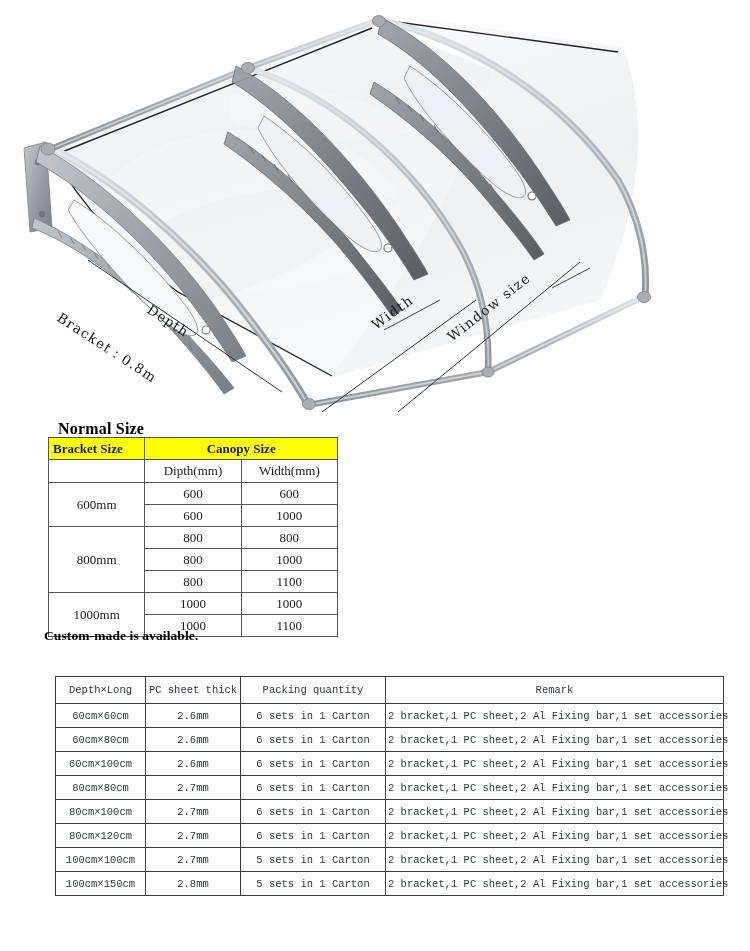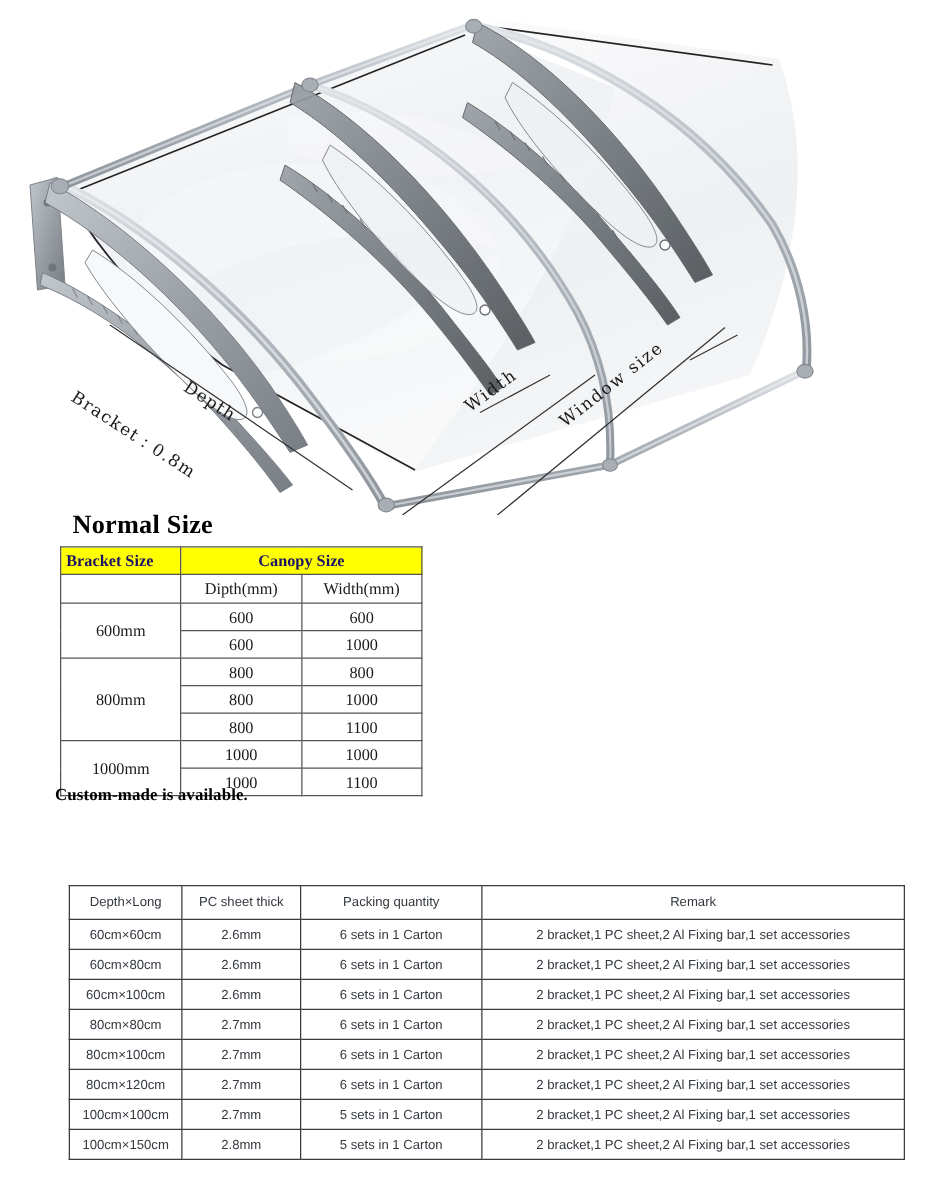--- a/index.html
+++ b/index.html
@@ -26,22 +26,22 @@
 
   
   .section-heading {
     position: absolute;
     font-family: "Liberation Serif", serif;
     font-weight: bold;
     color: #000000;
     white-space: nowrap;
   }
   #normal-size-heading {
-    left: 58px; top: 407px;
-    font-size: 21px;
+    left: 58px; top: 420px;
+    font-size: 16px;
     letter-spacing: 0.2px;
   }
   #custom-made-note {
     left: 44px; top: 628px;
     font-size: 13.5px;
     font-family: "Liberation Serif", serif;
     font-weight: bold;
     letter-spacing: 0.1px;
   }
 
@@ -88,24 +88,24 @@
     font-size: 13px;
   }
   #normal-size-table .group-cell {
     font-size: 13px;
     margin-top: 33px;
   }
 
   
   #packing-table {
     position: absolute;
-    left: 55px; top: 708px;
+    left: 55px; top: 676px;
     width: 648px;
     border-collapse: collapse;
-    font-family: Liberation Sans, sans-serif;
+    font-family: Liberation Mono, monospace;
     font-size: 10.5px;
     color: #33383f;
     table-layout: fixed;
   }
   #packing-table td, #packing-table th {
     border: 1px solid #3b3b3b;
     text-align: center;
     vertical-align: middle;
     height: 23px;
     padding: 0 2px;

